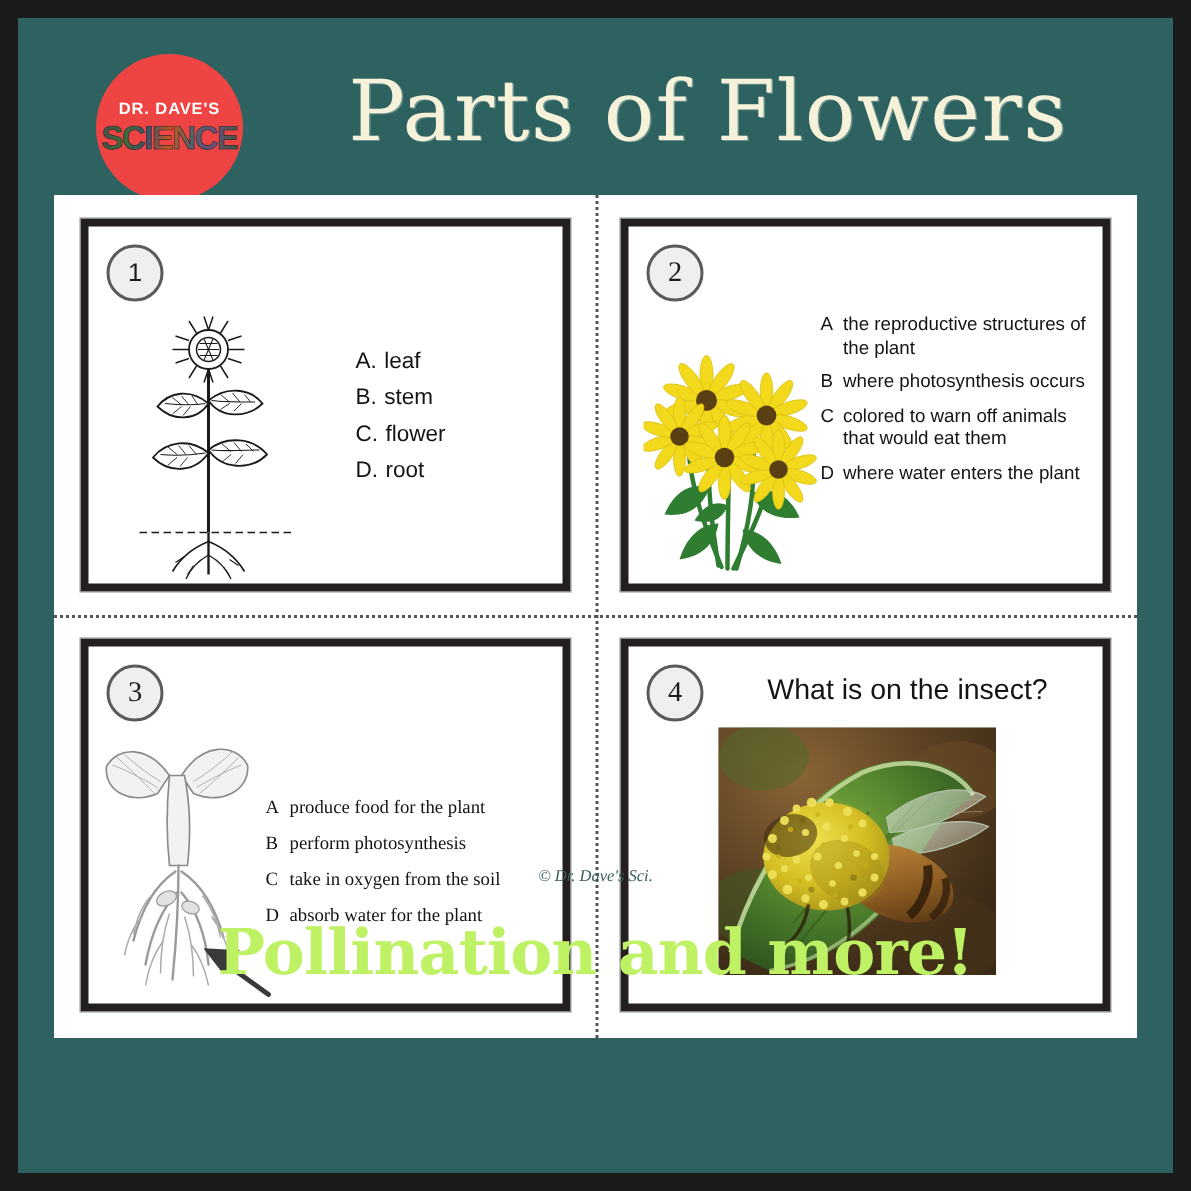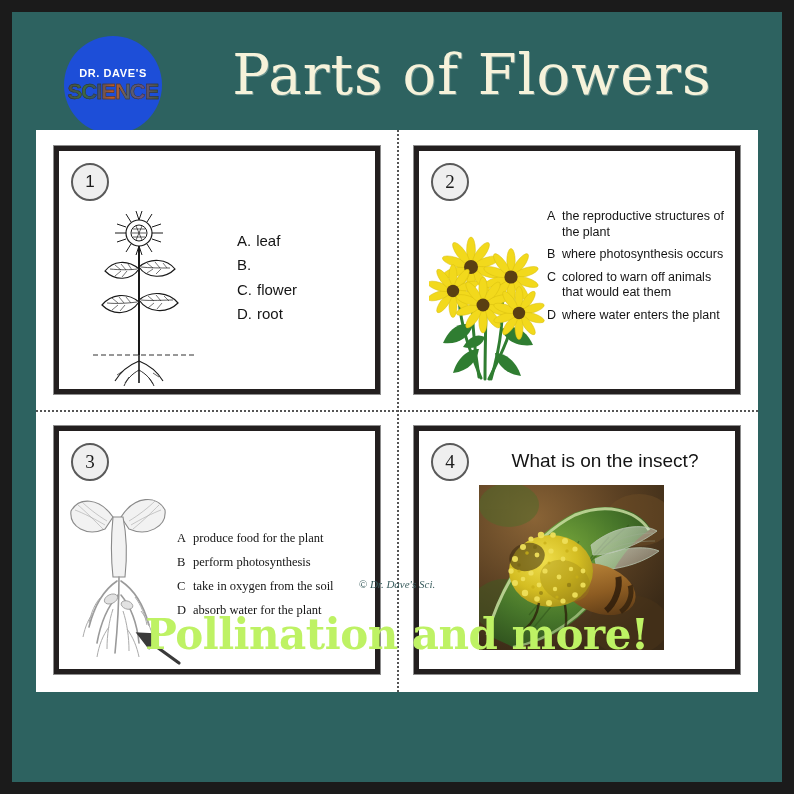--- a/index.html
+++ b/index.html
@@ -20,21 +20,21 @@
 
   
   #header {
     position: absolute; left: 0; top: 0;
     width: 770px; height: 116px;
   }
   #logo {
     position: absolute; left: 52px; top: 24px;
     width: 98px; height: 98px;
     border-radius: 50%;
-    background: #1d4ed8;
+    background: #ef4444;
     display: flex; flex-direction: column;
     align-items: center; justify-content: center;
   }
   #logo-top {
     font-size: 11px; font-weight: bold; color: #ffffff;
     letter-spacing: .6px; line-height: 1;
     margin-bottom: 2px;
   }
   #logo-main {
     font-size: 22px; font-weight: bold; letter-spacing: -1px;
@@ -223,20 +223,21 @@
           </g>
         </svg>
 
         <div class="options">
           <div class="opt">
             <span class="opt-letter">A.</span>
             <span class="opt-body" style="margin-left:5px">leaf</span>
           </div>
           <div class="opt">
             <span class="opt-letter">B.</span>
+            <span class="opt-body" style="margin-left:5px">stem</span>
           </div>
           <div class="opt">
             <span class="opt-letter">C.</span>
             <span class="opt-body" style="margin-left:5px">flower</span>
           </div>
           <div class="opt">
             <span class="opt-letter">D.</span>
             <span class="opt-body" style="margin-left:5px">root</span>
           </div>
         </div>

